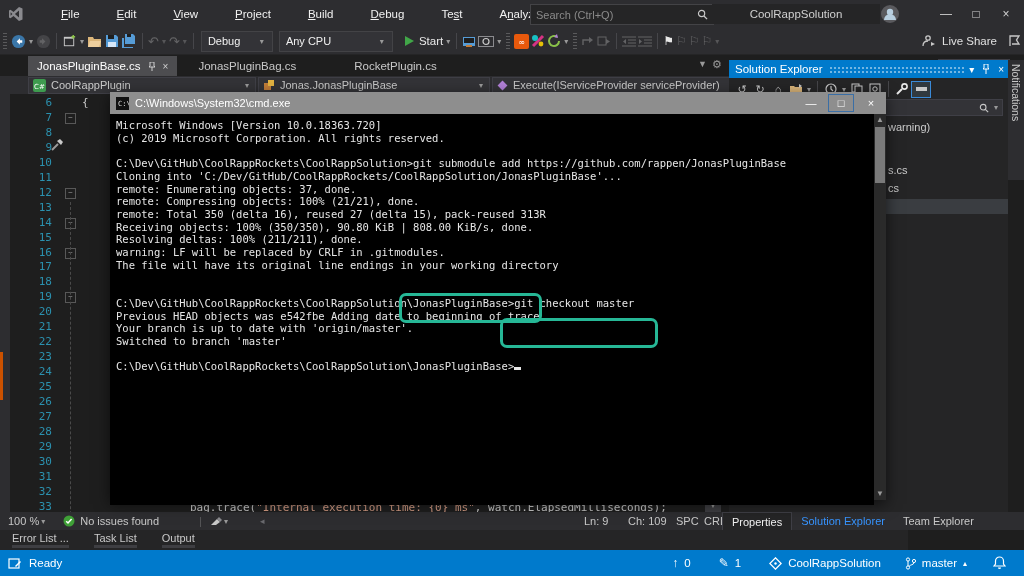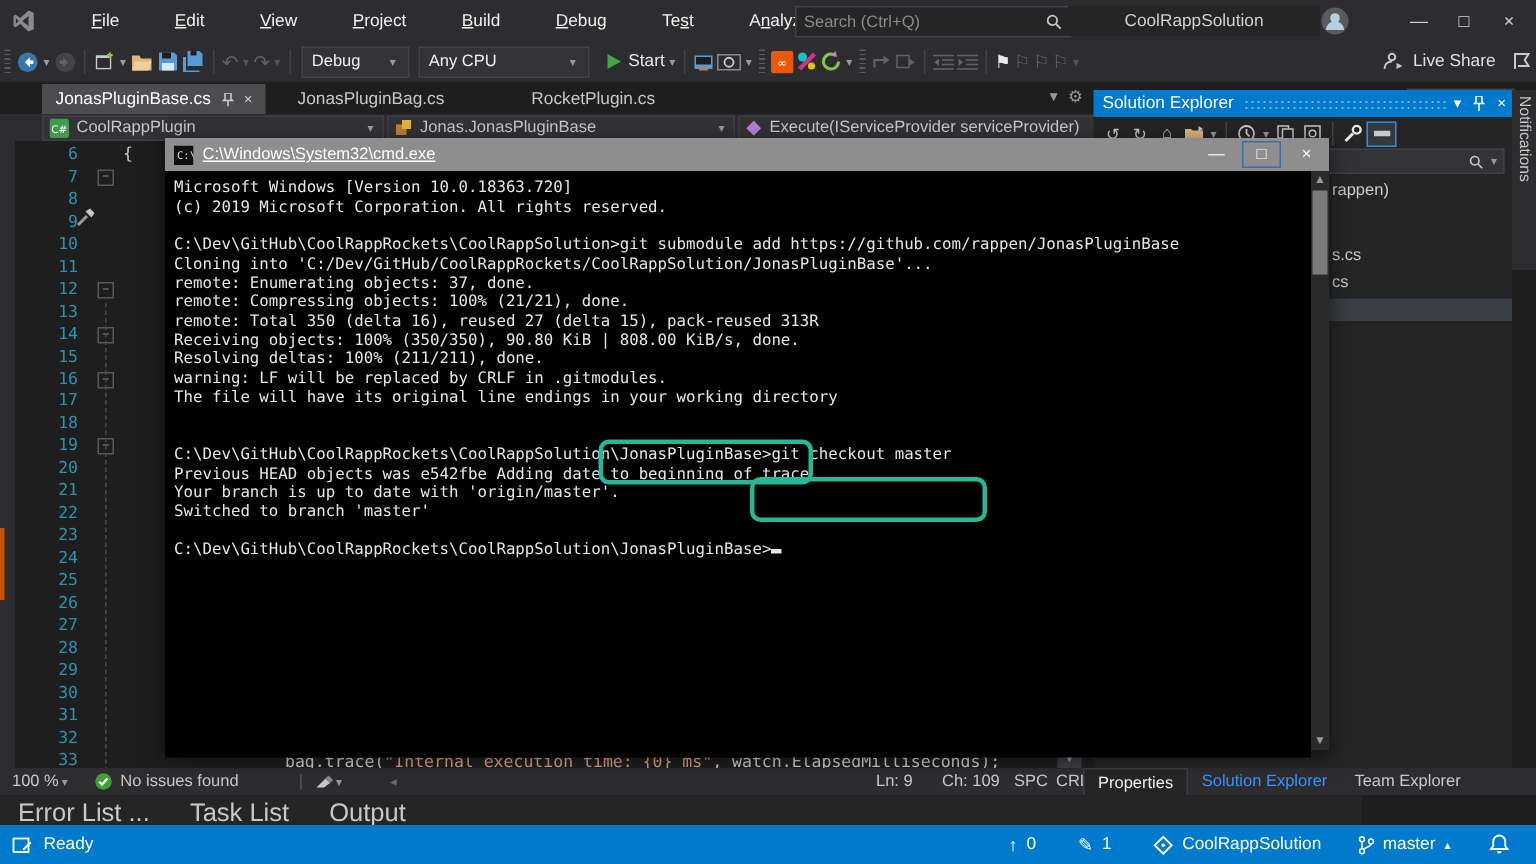--- a/index.html
+++ b/index.html
@@ -43,21 +43,21 @@
         font-size:11px;color:#2b91af;}
   .foldbox{position:absolute;width:9px;height:9px;border:1px solid #585858;background:#1e1e1e;color:#9a9a9a;
            font-size:8px;line-height:8px;text-align:center;}
   #indentguide{left:70px;top:108px;width:0;height:392px;border-left:1px dashed #4a4a4a;}
   .codetext{font-family:"DejaVu Sans Mono",monospace;font-size:11px;white-space:pre;color:#c8c8c8;}
   .str{color:#d69d85;}
   
   #cmdwin{left:110px;top:92px;width:776px;height:408px;background:#000;z-index:5;
           box-shadow:0 4px 14px rgba(0,0,0,.6);}
   #cmdtitle{left:0;top:0;width:776px;height:22px;background:#8e8e8e;display:flex;align-items:center;}
-  #cmdtitle .t{font-size:11px;color:#fff;margin-left:6px;text-decoration:underline;}
+  #cmdtitle .t{font-size:11px;color:#fff;margin-left:6px;}
   .cmdbtn{width:30px;height:22px;text-align:center;line-height:22px;color:#fff;font-size:11px;}
   #console{left:0;top:22px;width:764px;height:386px;background:#000;overflow:hidden;}
   #console .cline{font-family:"DejaVu Sans Mono",monospace;font-size:10.5px;line-height:12.7px;
                   white-space:pre;color:#e6e6e6;padding-left:6px;}
   .hlbox{position:absolute;border:3px solid var(--hl,#26b796);border-radius:7px;z-index:6;}
   #cmdscroll{left:764px;top:22px;width:12px;height:386px;background:#2a2a2a;}
   #cmdscroll .arrow{width:12px;height:12px;color:#9a9a9a;font-size:8px;text-align:center;line-height:12px;}
   #cmdscroll .thumb{position:absolute;left:1px;top:13px;width:10px;height:56px;background:#7a7a7a;}
   .blockcursor{display:inline-block;width:7px;height:3px;background:#e6e6e6;vertical-align:baseline;}
   
@@ -77,21 +77,21 @@
   
   #notif{left:1008px;top:60px;width:16px;height:120px;background:#2d2d30;}
   #notif span{position:absolute;left:2px;top:4px;font-size:10.5px;color:#c8c8c8;
               writing-mode:vertical-rl;}
   
   #edstatus{left:0;top:512px;width:722px;height:18px;background:#2d2d30;font-size:11px;color:#c8c8c8;}
   
   #rtabs{left:722px;top:512px;width:302px;height:18px;background:#2d2d30;font-size:11px;}
   .rtab{padding:0 9px;line-height:18px;}
   
-  #btabs{left:0;top:530px;width:908px;height:20px;background:#252526;font-size:17px;color:#c8c8c8;}
+  #btabs{left:0;top:530px;width:908px;height:20px;background:#252526;font-size:11px;color:#c8c8c8;}
   .btab{display:inline-block;margin-left:8px;position:relative;padding:2px 4px 0 4px;}
   .btab i{display:block;height:3px;background:#3e3e42;margin-top:1px;}
   
   #statusbar{left:0;top:550px;width:1024px;height:26px;background:#007acc;color:#fff;font-size:11.5px;}
   .sbitem{display:inline-flex;align-items:center;margin-left:14px;color:#fff;}
   svg{display:block;}
 </style>
 </head>
 <body>
 
@@ -453,21 +453,21 @@
     <div class="abs row" id="sesearch">
       <span style="margin-right:3px">
         <svg width="10" height="10" viewBox="0 0 12 12">
             <circle cx="5" cy="5" r="3.4" fill="none" stroke="#c8c8c8" stroke-width="1.3"></circle>
             <line x1="7.6" y1="7.6" x2="11" y2="11" stroke="#c8c8c8" stroke-width="1.4"></line>
           </svg>
       </span>
       <span class="caret" style="margin-right:2px">▾</span>
     </div>
     <div class="abs" id="seselect"></div>
-    <span class="tree-frag" style="left:159px;top:61px">rappen)</span>
+    <span class="tree-frag" style="left:159px;top:61px">warning)</span>
     <span class="tree-frag" style="left:159px;top:104px">s.cs</span>
     <span class="tree-frag" style="left:159px;top:122px">cs</span>
   </div>
 
   <div class="abs" id="notif">
     <span>Notifications</span>
   </div>
 
   <div class="abs" id="cmdwin">
     <div class="abs row" id="cmdtitle">

